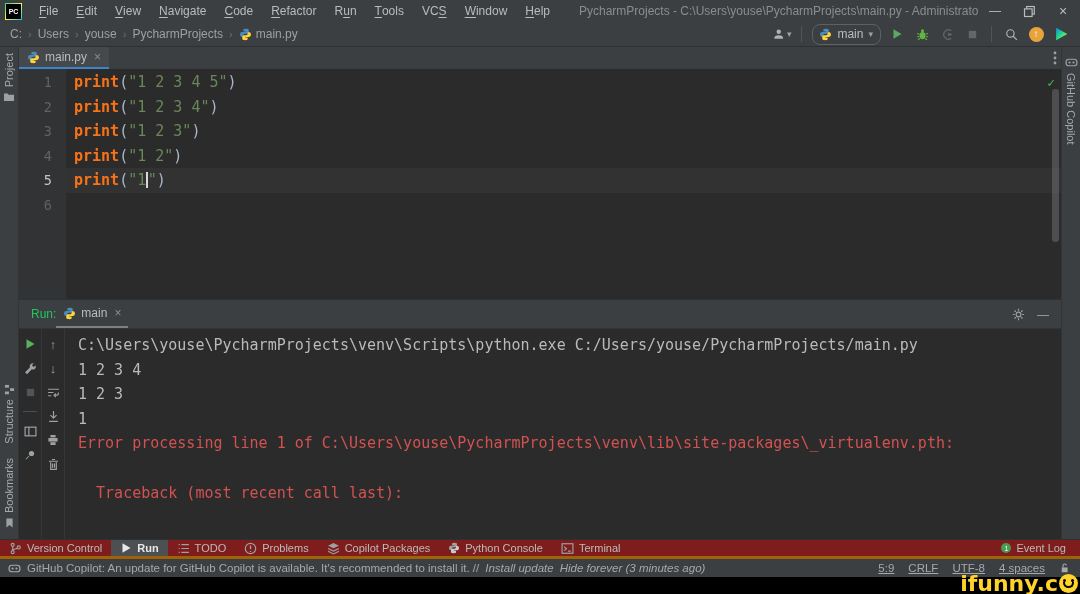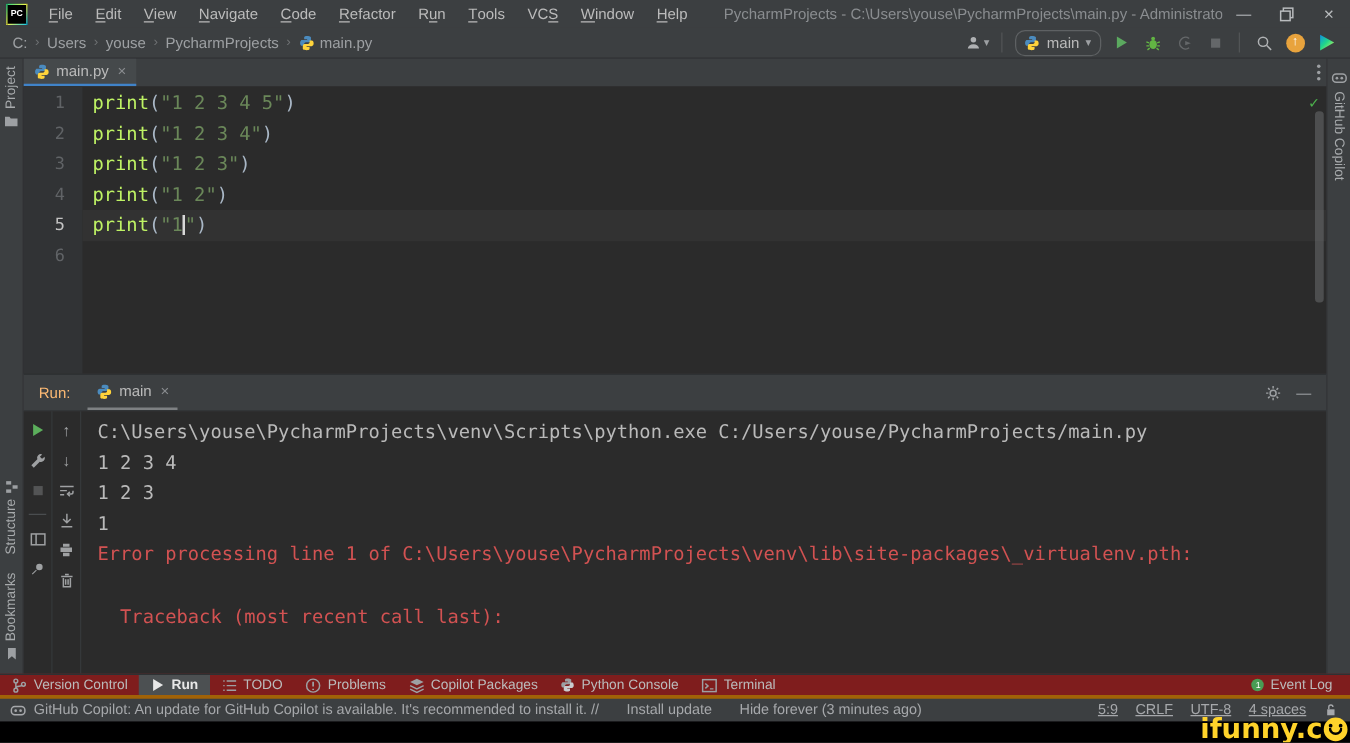--- a/index.html
+++ b/index.html
@@ -58,31 +58,31 @@
 
   
   .editor{height:230px;background:#2b2b2b;position:relative;display:flex;flex:none;
     font-family:"DejaVu Sans Mono","Liberation Mono",monospace;}
   .gutter{width:47px;background:#313335;flex:none;padding-top:1px;}
   .gline{height:24.6px;line-height:24.6px;text-align:right;padding-right:14px;color:#606366;font-size:13.5px;}
   .gline.cur{color:#c3c3c3;}
   .codearea{flex:1;padding-top:1px;position:relative;min-width:0;}
   .cline{height:24.6px;line-height:24.6px;font-size:15px;padding-left:8px;white-space:pre;}
   .cline.cur{background:#323232;}
-  .tk-fn{color:#bef264;}
+  .tk-fn{color:#f97316;font-weight:bold;}
   .tk-p{color:#a9b7c6;}
   .tk-s{color:#6a8759;}
   .tk-cursor{display:inline-block;width:1.5px;height:16px;background:#d8d8d8;vertical-align:-3px;}
   .ed-check{position:absolute;right:6px;top:6px;color:#4db24d;font-size:13px;font-weight:bold;}
   .ed-scroll{position:absolute;right:2px;top:20px;width:7px;height:153px;background:rgba(140,144,146,.35);border-radius:3px;}
 
   
   .runheader{height:28px;background:#3c3f41;border-top:1px solid #2e3133;border-bottom:1px solid #323537;
     display:flex;align-items:center;flex:none;padding-left:12px;}
-  .runheader .rlabel{color:#fdba74;font-size:12px;margin-right:14px;}
+  .runheader .rlabel{color:#22c55e;font-size:12px;margin-right:0;}
   .rtab{display:flex;align-items:center;gap:5px;height:100%;padding:0 7px;border-bottom:2px solid #7e8183;box-sizing:border-box;}
   .rtab .tlabel{color:#bbbbbb;font-size:12px;}
   .rh-icons{margin-left:auto;display:flex;align-items:center;gap:12px;padding-right:12px;color:#9da0a3;}
 
   .runbody{flex:1;display:flex;background:#2b2b2b;min-height:0;}
   .icol{width:22px;flex:none;display:flex;flex-direction:column;align-items:center;padding-top:7px;border-right:1px solid #35383a;}
   .icol .ib{width:16px;height:16px;display:flex;align-items:center;justify-content:center;color:#9fa1a3;margin-bottom:8px;font-size:13px;}
   .icol .ib.green{color:#5caf5c;}
   .icol .ib.disabled{opacity:.35;}
   .icol .isep{width:14px;height:1px;background:#4a4d4f;margin:3px 0 11px 0;}
@@ -97,21 +97,21 @@
   .twitem .tic{color:#9da0a3;display:flex;}
   .twitem.active{background:#4c5052;color:#e8e8e8;font-weight:bold;justify-content:space-between;}
   .twitem.active .tic{color:#e8e8e8;}
   .tw-right{margin-left:auto;display:flex;align-items:center;gap:5px;padding-right:14px;}
   .event-dot{width:10px;height:10px;border-radius:50%;background:#499c54;color:#fff;font-size:7px;display:flex;align-items:center;justify-content:center;}
 
   
   .statusbar{height:18px;background:#3c3f41;border-top:3px solid #a16207;display:flex;align-items:center;flex:none;
     font-size:11.5px;color:#a6a8ab;}
   .sb-left{display:flex;align-items:center;gap:6px;padding-left:8px;flex:1;min-width:0;white-space:nowrap;overflow:hidden;}
-  .sb-link{margin-left:16px;}
+  .sb-link{margin-left:0;font-style:italic;}
   .sb-right{display:flex;align-items:center;gap:14px;padding-right:10px;white-space:nowrap;text-decoration:underline;}
 
   
   .watermark{position:absolute;right:2px;bottom:-2px;color:#ffd32a;font-weight:bold;font-size:22px;
     font-family:"DejaVu Sans",sans-serif;letter-spacing:0;display:flex;align-items:center;}
   .wm-smiley{width:19px;height:19px;border-radius:50%;background:#ffd32a;margin-left:1px;position:relative;display:inline-block;}
   .wm-smiley:before{content:"";position:absolute;left:4px;top:5px;width:3px;height:3px;background:#000;border-radius:50%;box-shadow:8px 0 0 #000;}
   .wm-smiley:after{content:"";position:absolute;left:4px;top:8px;width:11px;height:6px;border:2px solid #000;border-top:none;border-radius:0 0 10px 10px;box-sizing:border-box;}
   svg{display:block;}
 </style>

